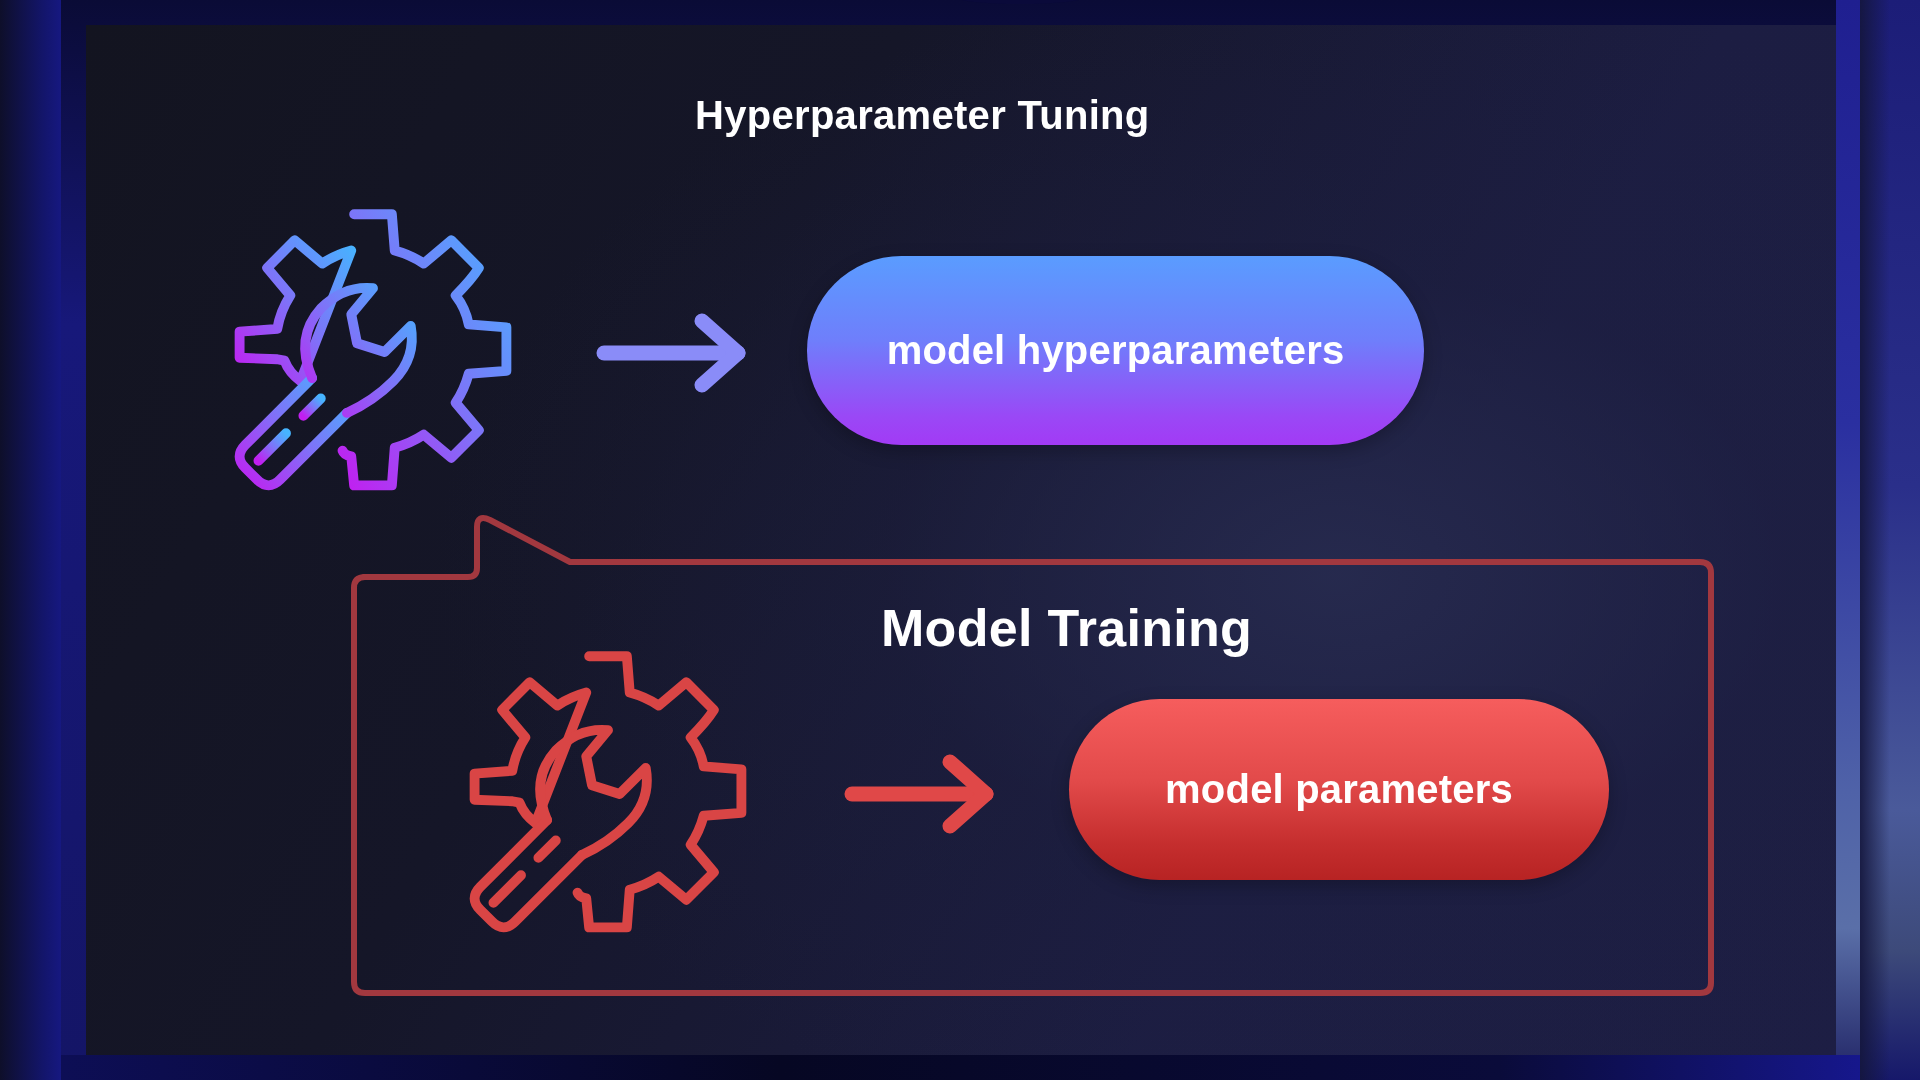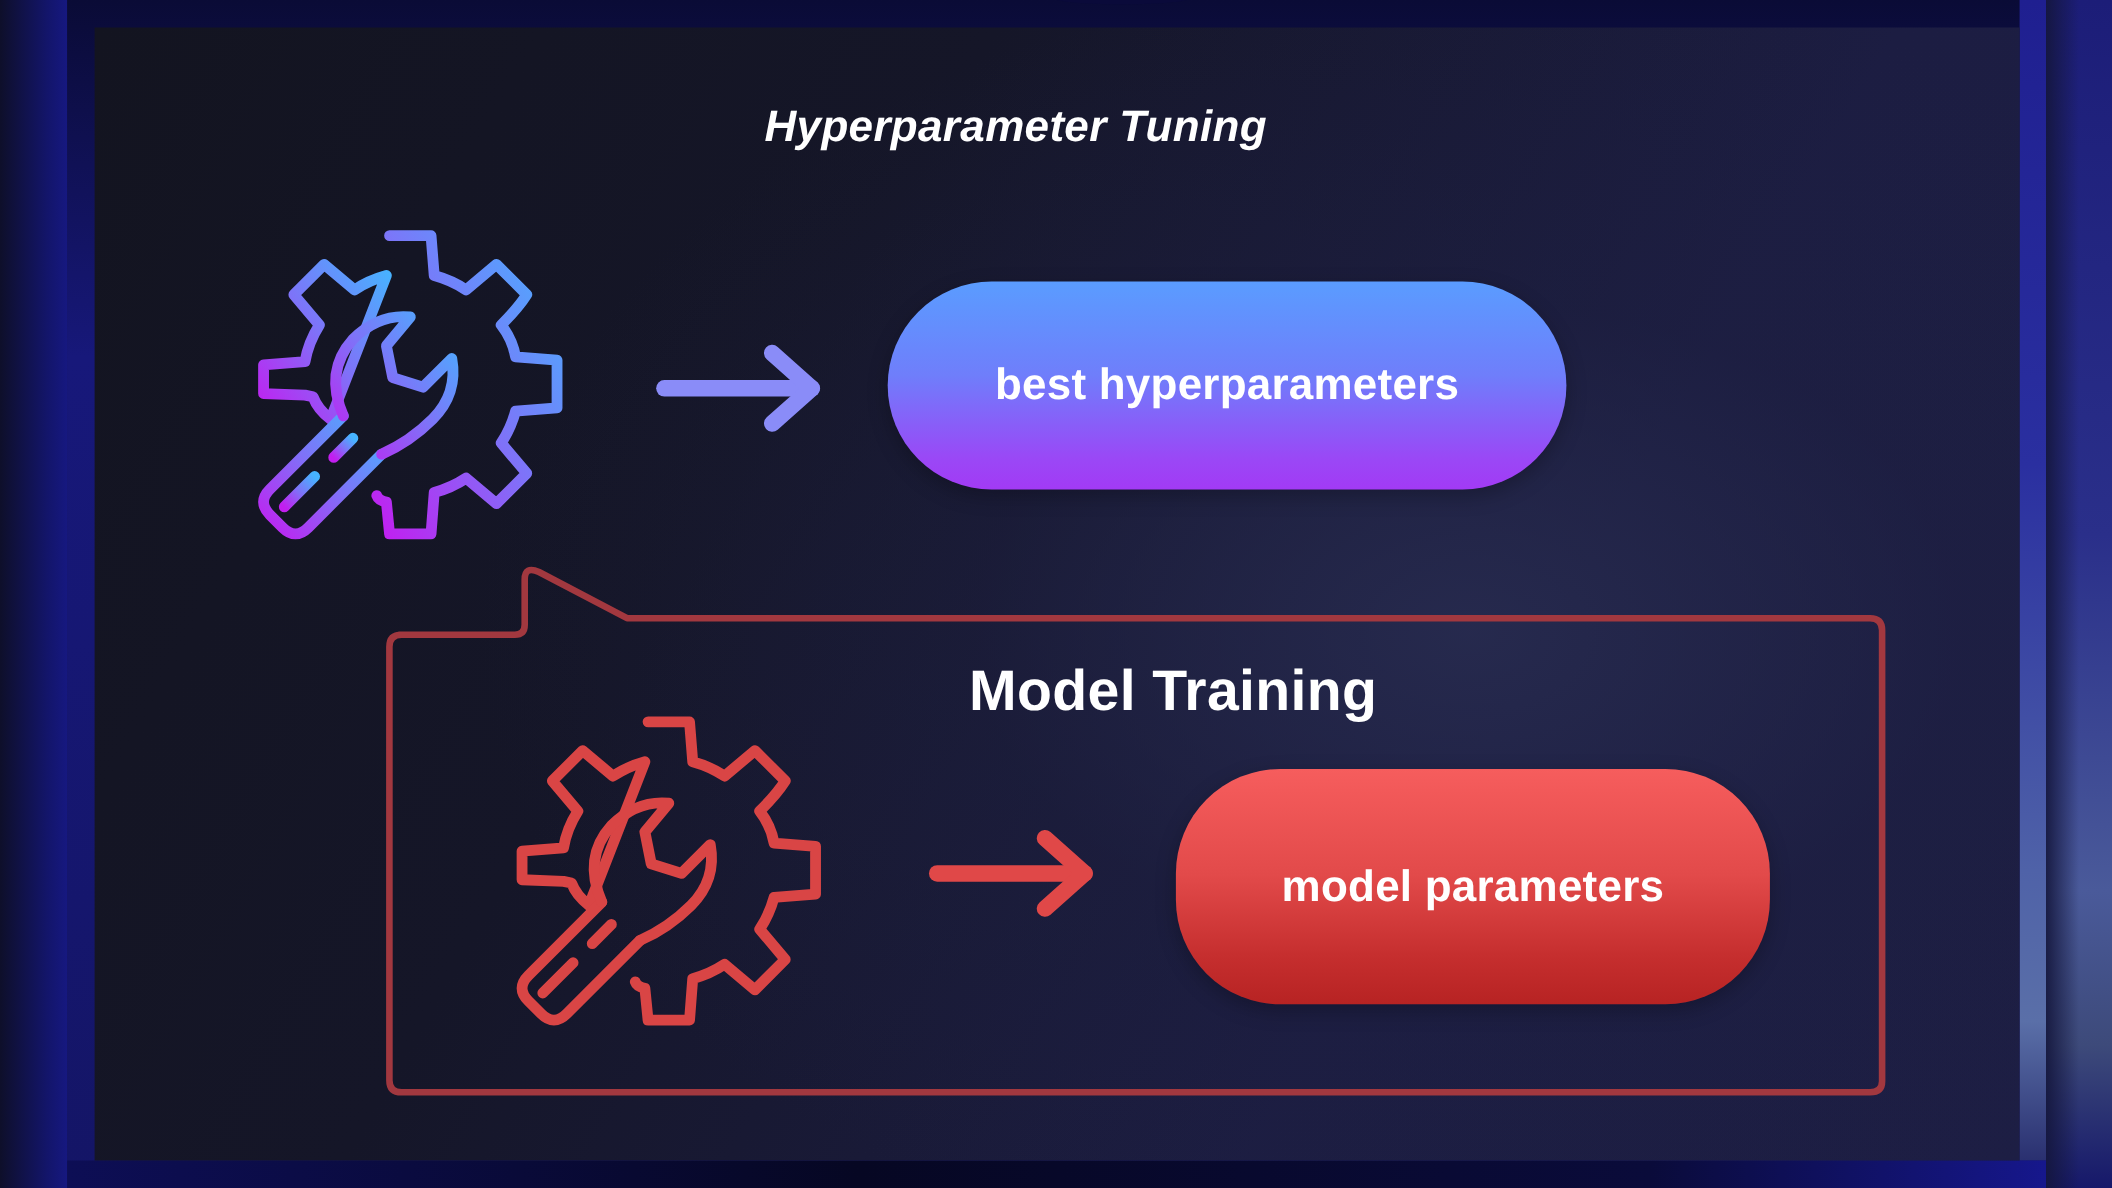--- a/index.html
+++ b/index.html
@@ -39,39 +39,39 @@
     .panel {
       position: absolute; left: 86px; top: 25px; width: 1750px; height: 1030px;
       background:
         radial-gradient(ellipse 900px 600px at 1250px 550px, rgba(40,44,80,0.85) 0%, rgba(30,32,65,0.4) 50%, rgba(20,20,38,0) 100%),
         linear-gradient(120deg, #131420 0%, #151628 35%, #1c1d42 70%, #1d1e44 100%);
     }
     .title {
       position: absolute; color: #ffffff; font-weight: bold; letter-spacing: 0.3px;
       white-space: nowrap;
     }
-    .title-hp { left: 695px; top: 93px; font-size: 40px; font-style: italic; }
+    .title-hp { left: 695px; top: 93px; font-size: 40px; }
     .title-mt { left: 881px; top: 598px; font-size: 52px; }
     .icon { position: absolute; }
     .gear-hp { left: 228px; top: 206px; width: 290px; height: 292px; }
     .gear-mt { left: 463px; top: 648px; width: 290px; height: 292px; }
     .arrow { position: absolute; }
     .arrow-hp { left: 592px; top: 312px; width: 156px; height: 82px; }
     .arrow-mt { left: 840px; top: 753px; width: 156px; height: 82px; }
     .pill {
       position: absolute; border-radius: 95px; display: flex; align-items: center; justify-content: center;
       color: #ffffff; font-weight: bold; font-size: 40px; letter-spacing: 0.2px; cursor: default;
       box-shadow: 0 6px 18px rgba(0,0,0,0.25);
     }
     .pill-hp {
       left: 807px; top: 256px; width: 617px; height: 189px;
       background: linear-gradient(180deg, #5a9cff 0%, #6f7efb 45%, #9a48f6 85%, #a23af5 100%);
     }
     .pill-mt {
-      left: 1069px; top: 699px; width: 540px; height: 214px;
+      left: 1069px; top: 699px; width: 540px; height: 181px;
       background: linear-gradient(180deg, #f65d5d 0%, #e24a4a 45%, #c52e2e 80%, #b72323 100%);
     }
     .callout { position: absolute; left: 0; top: 0; width: 1920px; height: 1080px; pointer-events: none; }
   </style>
 </head>
 <body>
 
 <div class="outer-left"></div>
 <div class="frame"></div>
 <div class="top-notch"></div>
@@ -101,21 +101,21 @@
   </g>
 </svg>
 
 <svg class="arrow arrow-hp" viewBox="0 0 156 82">
   <g fill="none" stroke="#8a8cf8" stroke-width="15" stroke-linecap="round" stroke-linejoin="round">
     <path d="M12 41 H146"></path>
     <path d="M110 9 L146 41 L110 73"></path>
   </g>
 </svg>
 
-<div class="pill pill-hp">best hyperparameters</div>
+<div class="pill pill-hp">model hyperparameters</div>
 
 <svg class="callout" viewBox="0 0 1920 1080">
   <path d="M363 577 H468 Q477 577 477 568 V527 Q477 514 490 520 L570 562 H1700 Q1711 562 1711 573 V983 Q1711 993 1700 993 H365 Q354 993 354 982 V588 Q354 577 365 577 Z" fill="none" stroke="#a2383f" stroke-width="6" stroke-linejoin="round"></path>
 </svg>
 
 <div class="title title-mt">Model Training</div>
 
 <svg class="icon gear-mt" viewBox="0 0 100 100">
   <g fill="none" stroke="#d94545" stroke-width="3.4" stroke-linecap="round" stroke-linejoin="round">
     <path d="M43.5 2.5 H56.5 L57.5 15 Q63 16.5 67.5 19.5 L77 11.5 L86.5 21 Q84 25 78.5 30.5 Q82 35 83 40.5 L96 41.5 V56.5 L83 57.5 Q81.5 63 78.5 67.5 L86.5 77 L77 86.5 L67.5 78.5 Q63 81.5 57.5 83 L56.5 96 H43.5 L42.5 86 Q40 85.5 39.5 84"></path>

